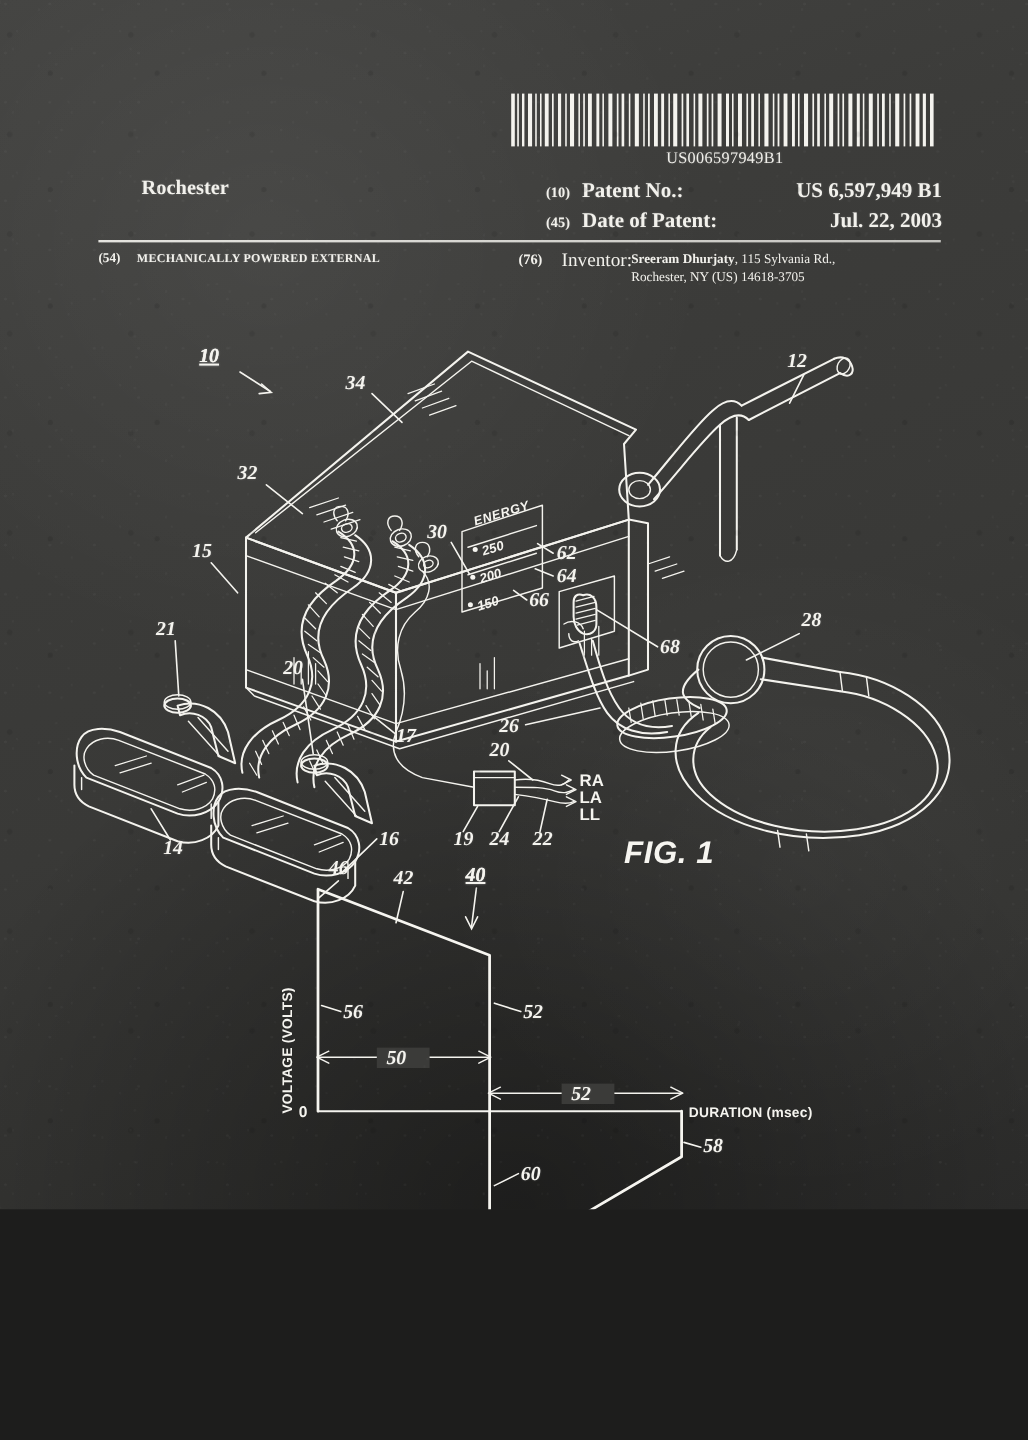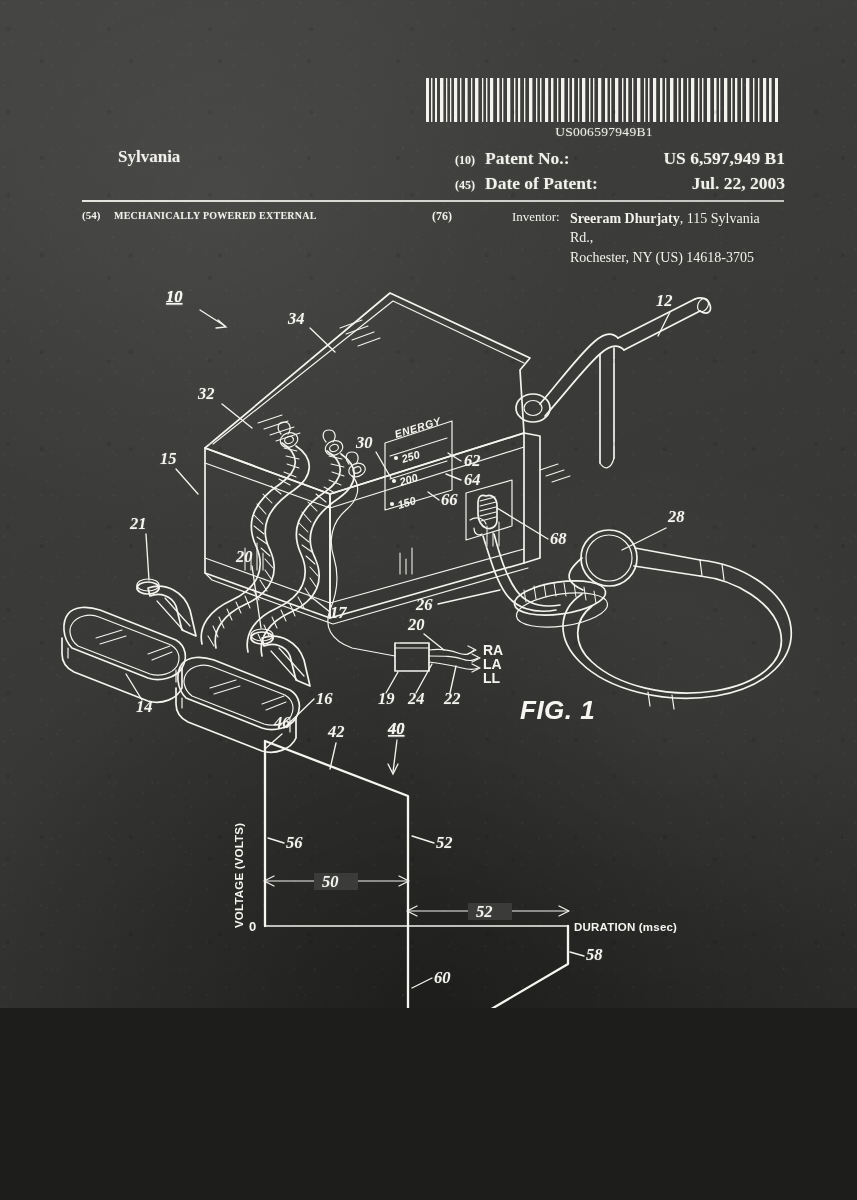--- a/index.html
+++ b/index.html
@@ -67,22 +67,22 @@
   .hdr-row .val{flex:1;text-align:right;white-space:nowrap;}
   .rule{position:absolute;left:82px;top:200px;width:702px;height:2px;
     background:linear-gradient(90deg,rgba(242,241,236,.92),rgba(242,241,236,.75));}
   .hdr-bottom{position:absolute;left:82px;top:209px;width:702px;display:flex;}
   .col-title{width:350px;display:flex;}
   .col-title .kw{width:32px;flex:0 0 32px;font-size:11px;font-weight:700;}
   .title-text{font-size:10px;font-weight:700;line-height:1.34;letter-spacing:.25px;
     text-shadow:0 0 2px rgba(255,255,255,.18);}
   .col-inv{flex:1;display:flex;}
   .col-inv .kw{width:36px;flex:0 0 36px;font-size:12px;font-weight:700;}
-  .col-inv .inv-lbl{width:58px;flex:0 0 58px;font-size:13px;margin-left:44px;}
-  .inv-body{font-size:14px;line-height:1.38;}
+  .col-inv .inv-lbl{width:58px;flex:0 0 58px;font-size:16px;}
+  .inv-body{font-size:11px;line-height:1.38;}
   .inv-body b{font-weight:700;}
 
   
   #fig1{position:absolute;left:0;top:258px;width:857px;height:480px;}
   #fig1a{position:absolute;left:0;top:716px;width:857px;height:390px;}
   svg{display:block;overflow:visible;}
   .ln{fill:none;stroke:#f4f3ee;stroke-width:1.7;stroke-linecap:round;stroke-linejoin:round;}
   .ln-t{fill:none;stroke:#f4f3ee;stroke-width:1.2;stroke-linecap:round;stroke-linejoin:round;}
   .ln-h{fill:none;stroke:#f4f3ee;stroke-width:1.05;stroke-linecap:round;}
   .ln-w{fill:none;stroke:#f6f5f0;stroke-width:2.3;stroke-linecap:round;stroke-linejoin:round;}
@@ -185,21 +185,21 @@
           <rect x="334" y="0" width="1.4" height="44"></rect>
             <rect x="339" y="0" width="3.2" height="44"></rect>
           <rect x="345" y="0" width="2.6" height="44"></rect>
             <rect x="351" y="0" width="3" height="44"></rect>
         </g>
       </svg>
       <div class="barcode-num">US006597949B1</div>
     </div>
 
     <div class="hdr-left">
-      <div class="inventor-last">Sylvania</div>
+      <div class="inventor-last">Rochester</div>
     </div>
 
     <div class="hdr-right">
       <div class="hdr-row">
         <span class="kw">(10)</span>
         <span class="lbl">Patent No.:</span>
         <span class="val">US 6,597,949 B1</span>
       </div>
       <div class="hdr-row">
         <span class="kw">(45)</span>

